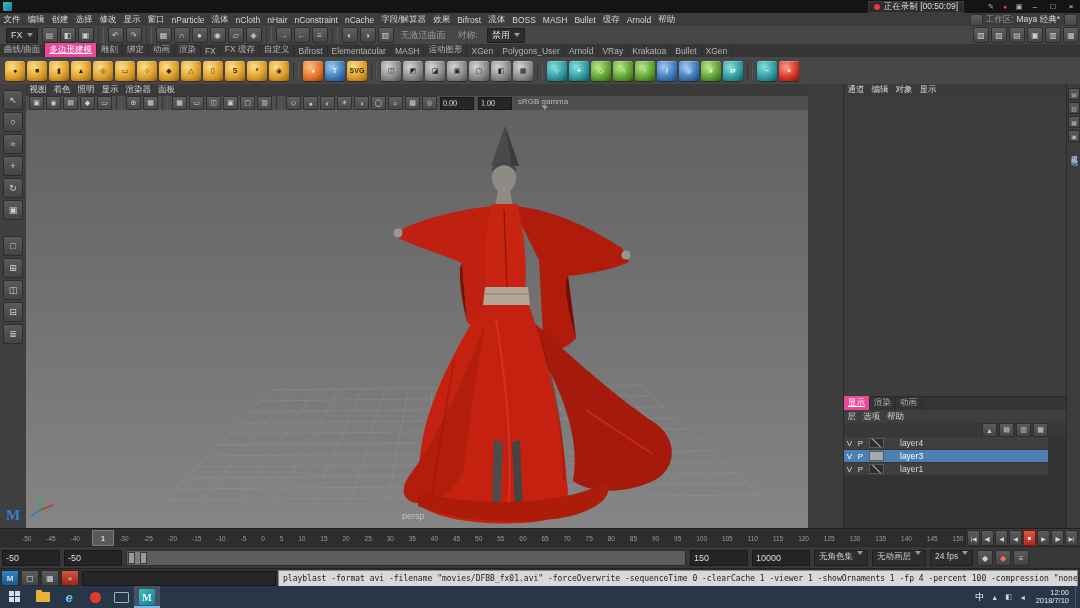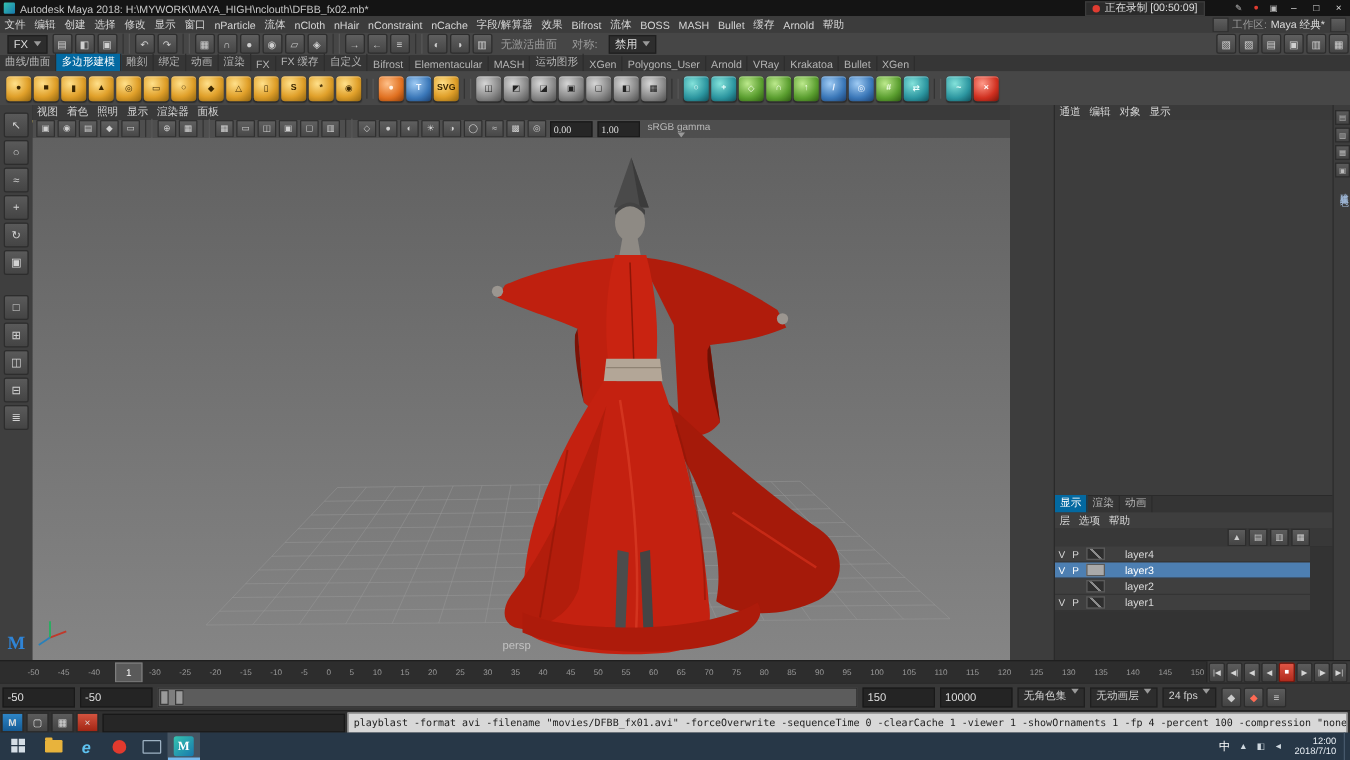--- a/index.html
+++ b/index.html
@@ -32,21 +32,21 @@
   .dropbox{background:#2d2d2d;border:1px solid #1f1f1f;height:13px;display:flex;align-items:center;padding:0 4px;color:#ddd;margin:0 3px;}
   .dropbox .arr{margin-left:4px;width:0;height:0;border-left:3px solid transparent;border-right:3px solid transparent;border-top:4px solid #9a9a9a;}
   .sq{width:14px;height:14px;margin:0 1px;background:linear-gradient(#5f5f5f,#454545);border:1px solid #2d2d2d;border-radius:2px;display:flex;align-items:center;justify-content:center;font-size:8px;color:#cfcfcf;}
   .icon-sep{width:4px;height:16px;border-left:1px solid #333;border-right:1px solid #575757;margin:0 3px;}
   .faint{color:#9a9a9a;margin:0 6px;}
   #statusline .spacer{flex:1;}
 
   
   #shelftabs{left:0;right:0;top:44px;height:13px;background:#363636;display:flex;align-items:flex-end;font-size:8.5px;}
   .shelf-tab{padding:1px 4px;color:#b5b5b5;white-space:nowrap;border-right:1px solid #2d2d2d;}
-  .shelf-tab.active{background:#0369a1;color:#fff;}
+  .shelf-tab.active{background:#ec4899;color:#fff;text-decoration:underline;}
 
   
   #shelficons{left:0;right:0;top:57px;height:27px;background:#474747;border-bottom:1px solid #2a2a2a;display:flex;align-items:center;padding-left:4px;}
   .shelf-icon{width:20px;height:20px;border-radius:3px;margin:0 1px;display:flex;align-items:center;justify-content:center;
               font-size:7px;font-weight:bold;box-shadow:inset 0 1px rgba(255,255,255,.28),0 1px 1px rgba(0,0,0,.4);color:#3a2600;}
   .gold{background:radial-gradient(circle at 35% 30%,#ffe08a,#e0a02a 55%,#8f620d);}
   .grey{background:radial-gradient(circle at 35% 30%,#d6d6d6,#8d8d8d 55%,#4e4e4e);color:#222;}
   .teal{background:radial-gradient(circle at 35% 30%,#83e2da,#2c96a0 60%,#0f4f5a);color:#eafffd;}
   .green{background:radial-gradient(circle at 35% 30%,#bce98c,#5a9e2f 60%,#2c5911);color:#f2ffe8;}
   .blue{background:radial-gradient(circle at 35% 30%,#9fcbf4,#3a77b8 60%,#1b3e6d);color:#eef6ff;}
@@ -141,21 +141,20 @@
   .tray-ic{width:14px;text-align:center;color:#cfd8e0;font-size:7px;}
   .lang{color:#fff;font-size:9px;width:16px;text-align:center;}
   .clock{text-align:right;color:#e8eef4;font-size:7.5px;line-height:8px;padding:0 6px;}
   .show-desk{width:4px;height:22px;border-left:1px solid #46586b;}
 </style>
 </head>
 <body>
 
 <div id="titlebar" class="abs">
   <div class="maya-logo"></div>
-  <div class="title">Autodesk Maya 2018: H:\MYWORK\MAYA_HIGH\nclouth\DFBB_fx02.mb*</div>
   <div class="spacer"></div>
   <div class="rec-pill">
     <div class="rec-dot"></div>
     <span>正在录制 [00:50:09]</span>
   </div>
   <div class="tb-ic">✎</div>
   <div class="tb-ic red">●</div>
   <div class="tb-ic">▣</div>
   <div class="winbtn">–</div>
   <div class="winbtn">□</div>
@@ -479,26 +478,20 @@
             <div class="lswatch"></div>
             <span class="lname">layer4</span>
           </div>
           <div class="layer-row selected">
             <span class="lv">V</span>
             <span class="lv">P</span>
             <div class="lswatch"></div>
             <span class="lname">layer3</span>
           </div>
           <div class="layer-row">
-            <span class="lv"></span>
-            <span class="lv"></span>
-            <div class="lswatch"></div>
-            <span class="lname">layer2</span>
-          </div>
-          <div class="layer-row">
             <span class="lv">V</span>
             <span class="lv">P</span>
             <div class="lswatch"></div>
             <span class="lname">layer1</span>
           </div>
         </div>
     </div>
   </div>
 
   <div id="sidestrip" class="abs">

